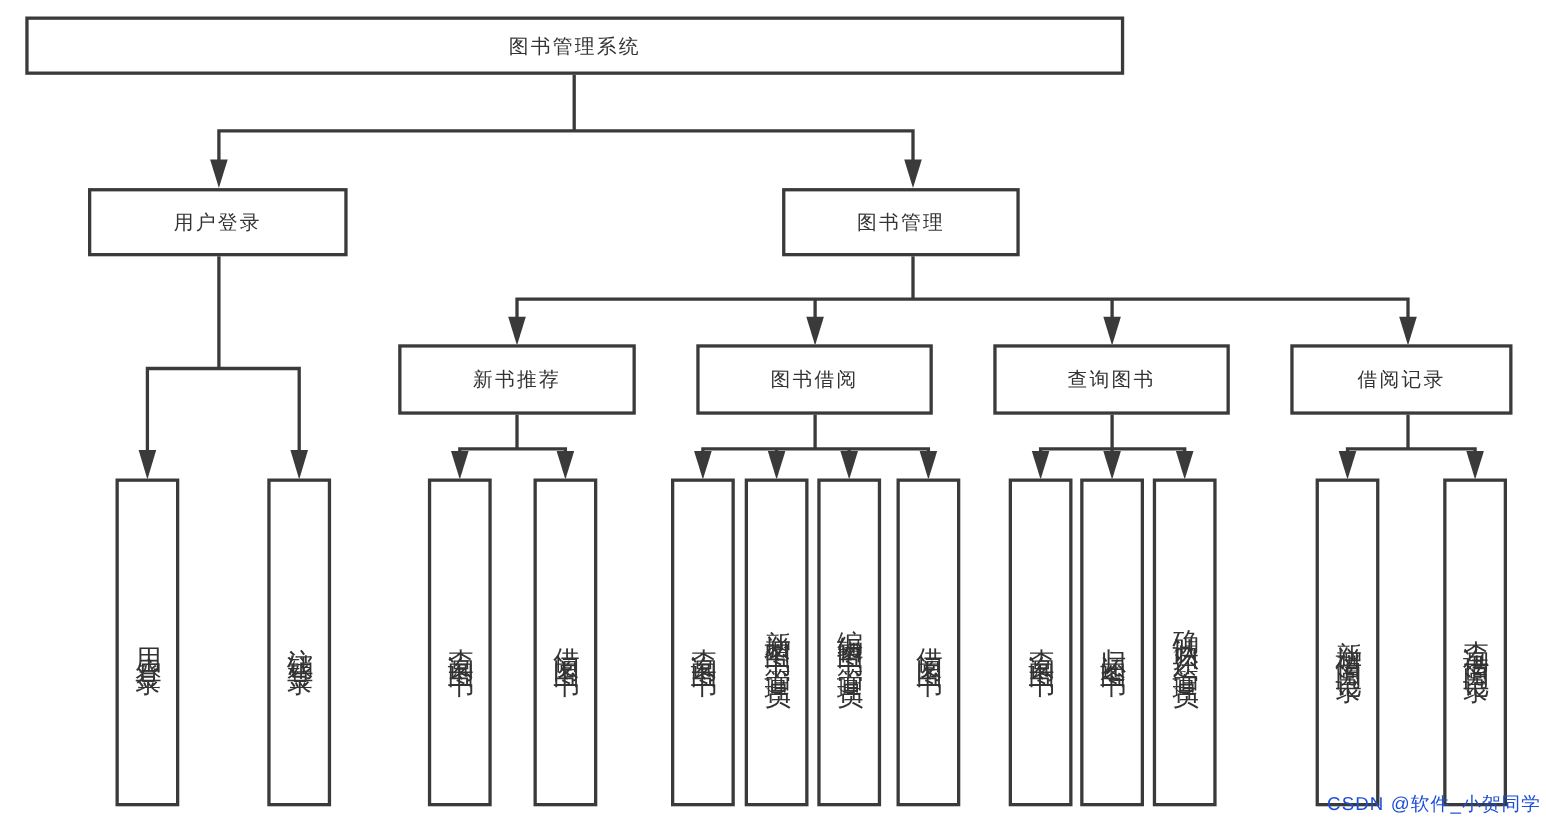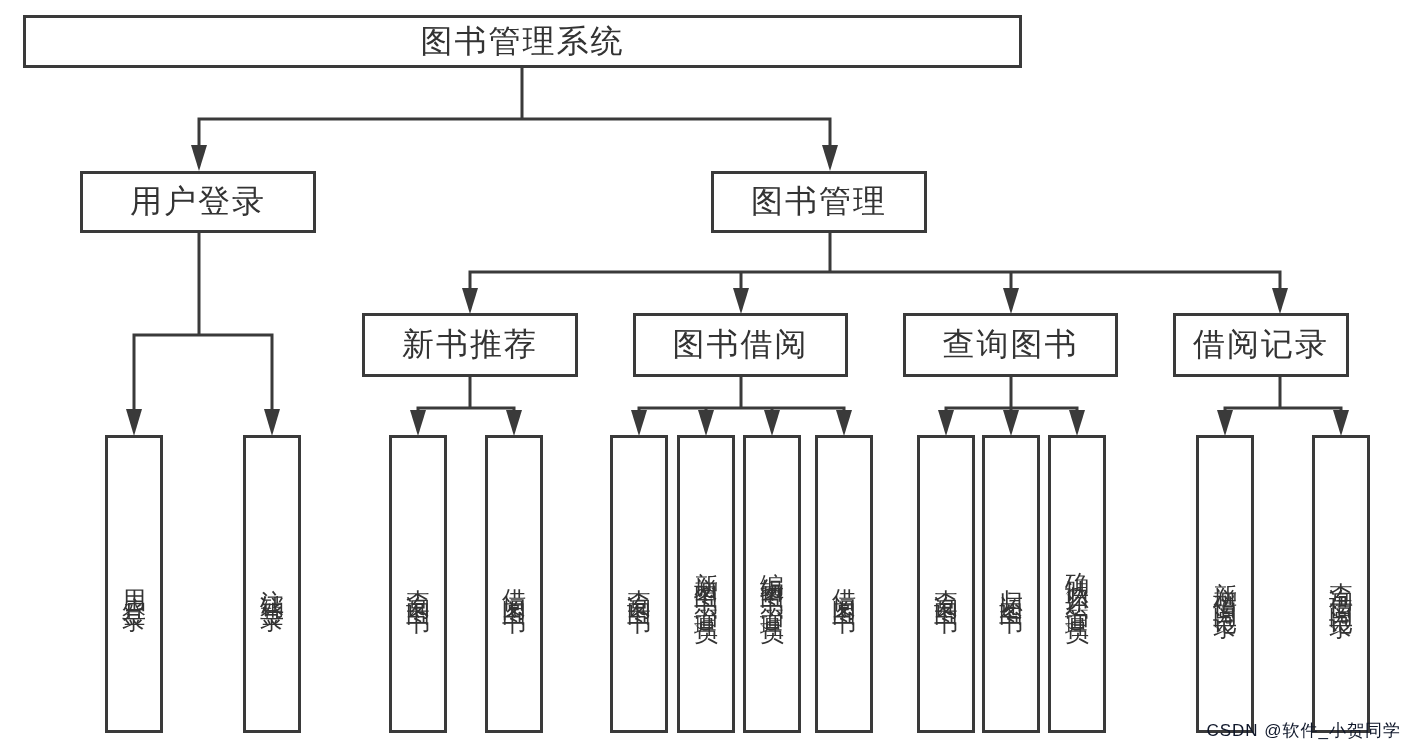--- a/index.html
+++ b/index.html
@@ -26,32 +26,32 @@
     box-sizing: border-box;
     background: #ffffff;
     border: 3px solid #3a3a3a;
     display: flex;
     align-items: center;
     justify-content: center;
     color: #333333;
     z-index: 1;
   }
   .hbox {
-    font-size: 32px;
+    font-size: 18px;
     letter-spacing: 2px;
     white-space: nowrap;
   }
   .root  { left: 23px;  top: 15px;  width: 999px; height: 53px; }
   .l2a   { left: 80px;  top: 171px; width: 236px; height: 62px; }
   .l2b   { left: 711px; top: 171px; width: 216px; height: 62px; }
   .l3    { top: 313px; height: 64px; }
   .l3-1  { left: 362px;  width: 216px; }
   .l3-2  { left: 633px;  width: 215px; }
   .l3-3  { left: 903px;  width: 215px; }
-  .l3-4  { left: 1173px; width: 176px; }
+  .l3-4  { left: 1173px; width: 202px; }
   .vbox {
     top: 435px;
     width: 58px;
     height: 298px;
   }
   .vbox .vtext {
     writing-mode: vertical-rl;
     text-orientation: mixed;
     font-size: 24px;
     letter-spacing: 7px;
@@ -70,21 +70,21 @@
   .c9  { left: 917px; }
   .c10 { left: 982px; }
   .c11 { left: 1048px; }
   .c12 { left: 1196px; }
   .c13 { left: 1312px; }
   .watermark {
     position: absolute;
     right: 4px;
     bottom: 5px;
     font-size: 17px;
-    color: #0f172a;
+    color: #1d4ed8;
     letter-spacing: 1px;
     z-index: 2;
     white-space: nowrap;
   }
 </style>
 </head>
 <body>
 
 <div id="stage">
 

